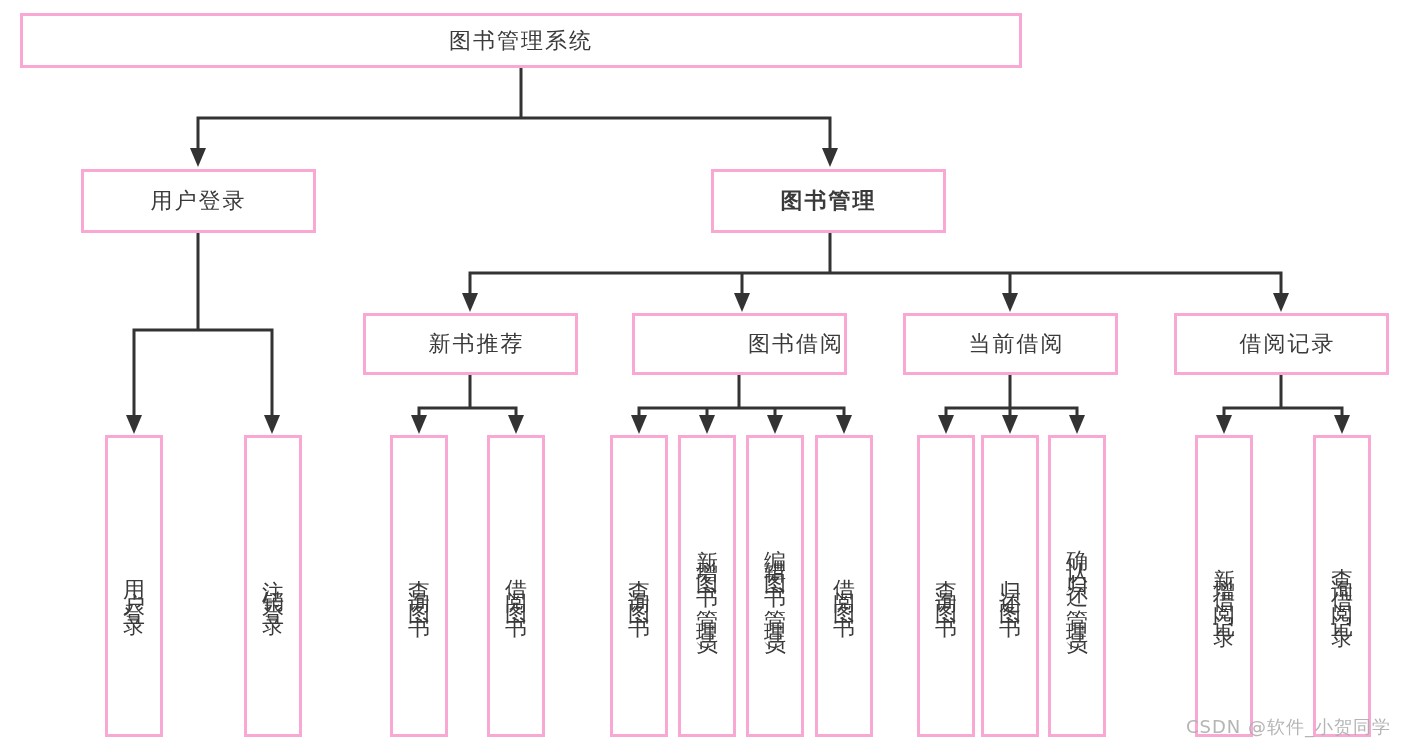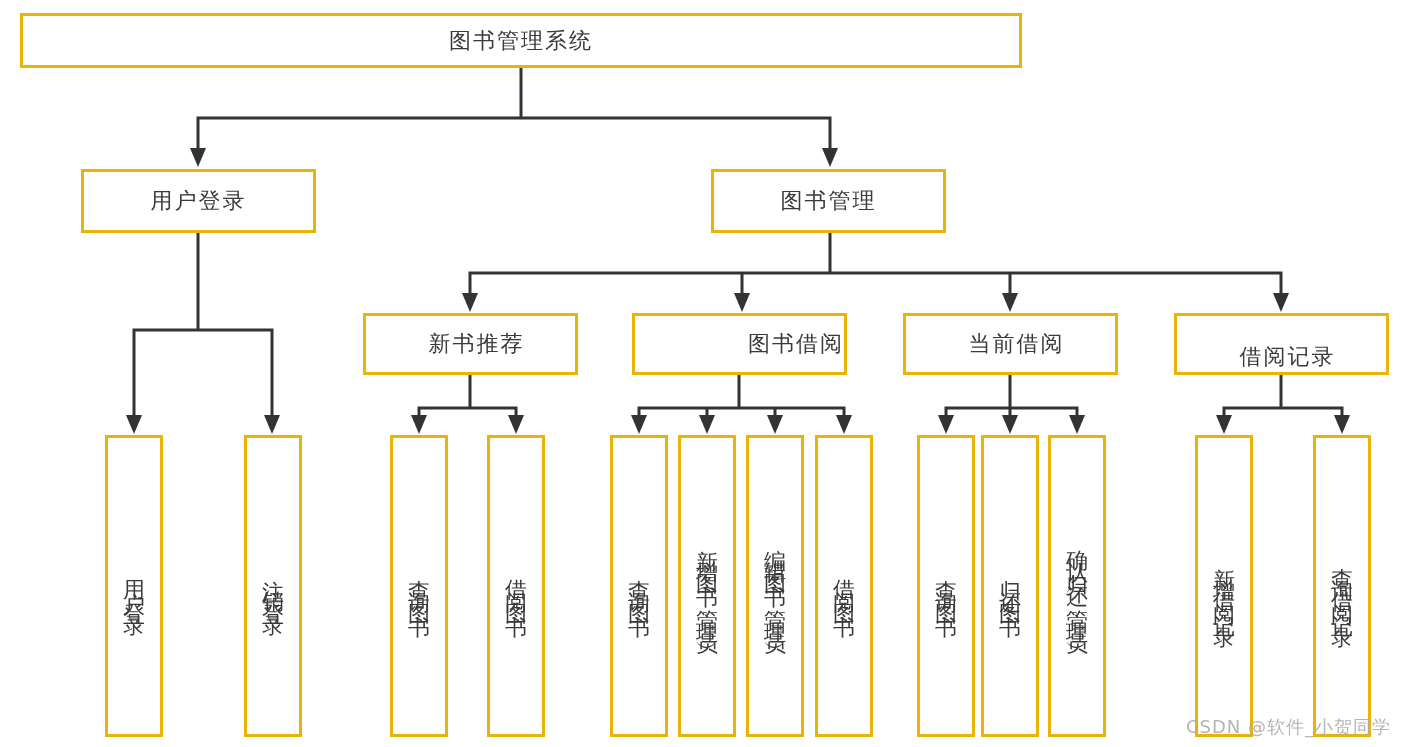--- a/index.html
+++ b/index.html
@@ -13,21 +13,21 @@
   }
   #connectors {
     position: absolute;
     left: 0; top: 0;
     width: 1405px; height: 747px;
     pointer-events: none;
   }
   .node {
     position: absolute;
     box-sizing: border-box;
-    border: 3px solid #eab308;
+    border: 3px solid #f9a8d4;
     background: #ffffff;
     display: flex;
     align-items: center;
     justify-content: center;
     color: #3a3a3a;
   }
   .node span {
     font-size: 22px;
     letter-spacing: 2px;
     white-space: nowrap;
@@ -100,34 +100,34 @@
     </g>
   </svg>
 
   <div class="node root">
     <span>图书管理系统</span>
   </div>
 
   <div class="node lvl2" style="left:81px;">
     <span>用户登录</span>
   </div>
-  <div class="node lvl2" style="left:711px;">
+  <div class="node lvl2" style="left:711px;font-weight:bold;">
     <span>图书管理</span>
   </div>
 
   <div class="node lvl3" style="left:363px;">
     <span>新书推荐</span>
   </div>
   <div class="node lvl3" style="left:632px;justify-content:flex-end;">
     <span>图书借阅</span>
   </div>
   <div class="node lvl3" style="left:903px;">
     <span>当前借阅</span>
   </div>
-  <div class="node lvl3" style="left:1174px;align-items:flex-end;">
+  <div class="node lvl3" style="left:1174px;">
     <span>借阅记录</span>
   </div>
 
   <div class="node leaf" style="left:105px;">
     <span>用户登录</span>
   </div>
   <div class="node leaf" style="left:244px;">
     <span>注销登录</span>
   </div>
   <div class="node leaf" style="left:390px;">

